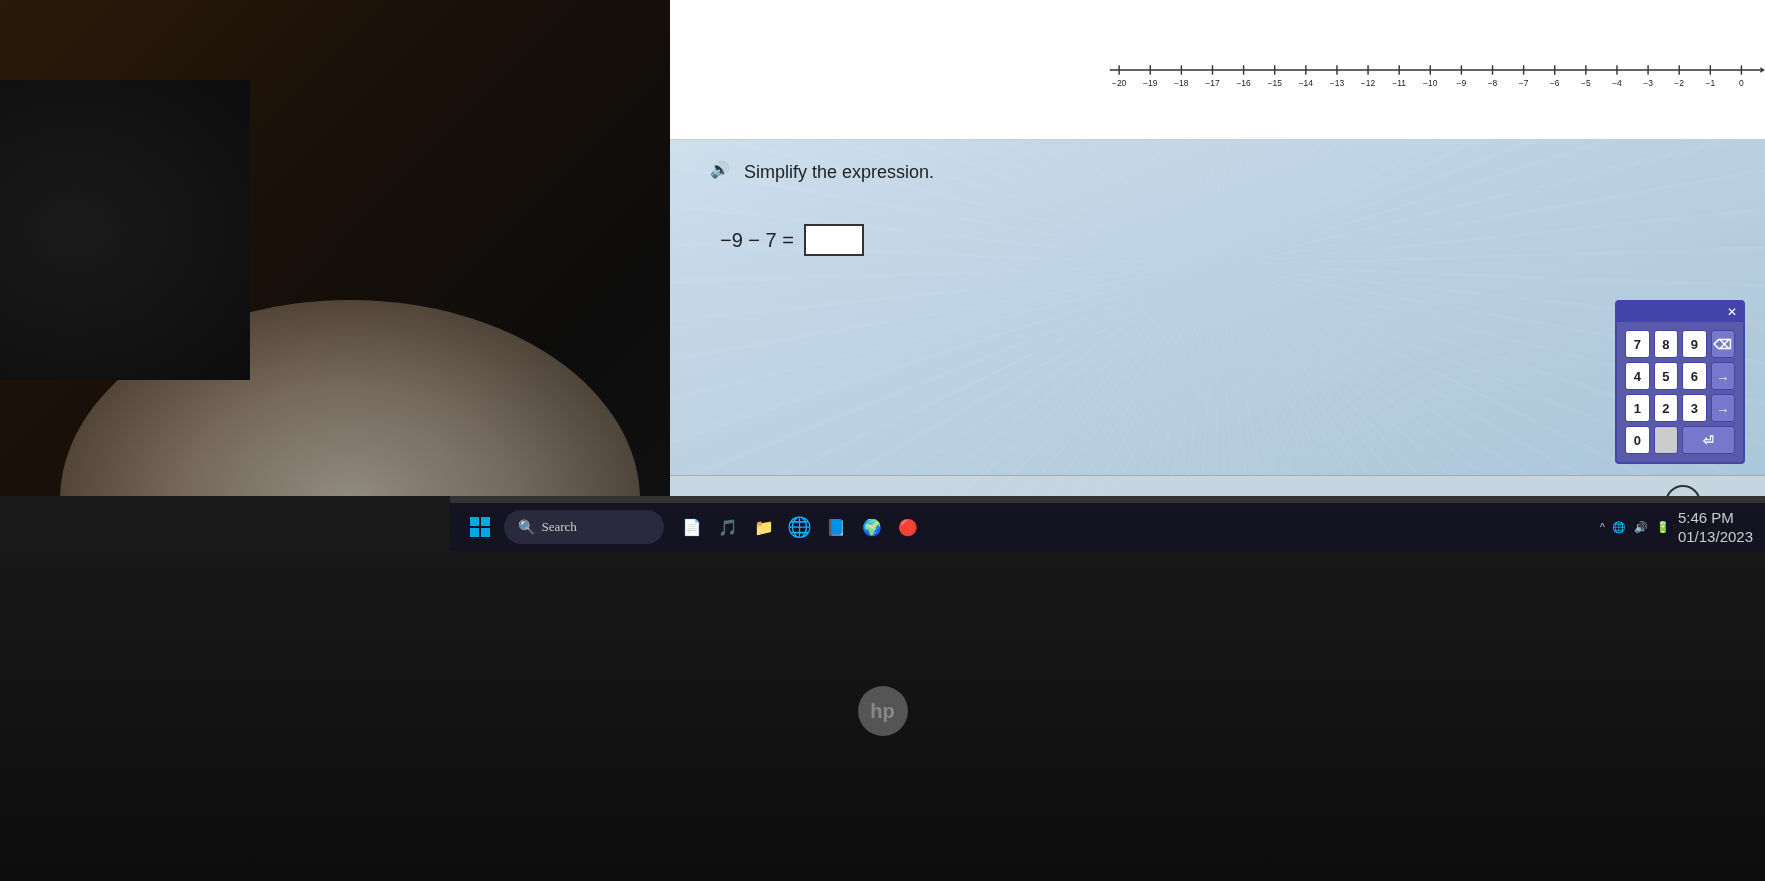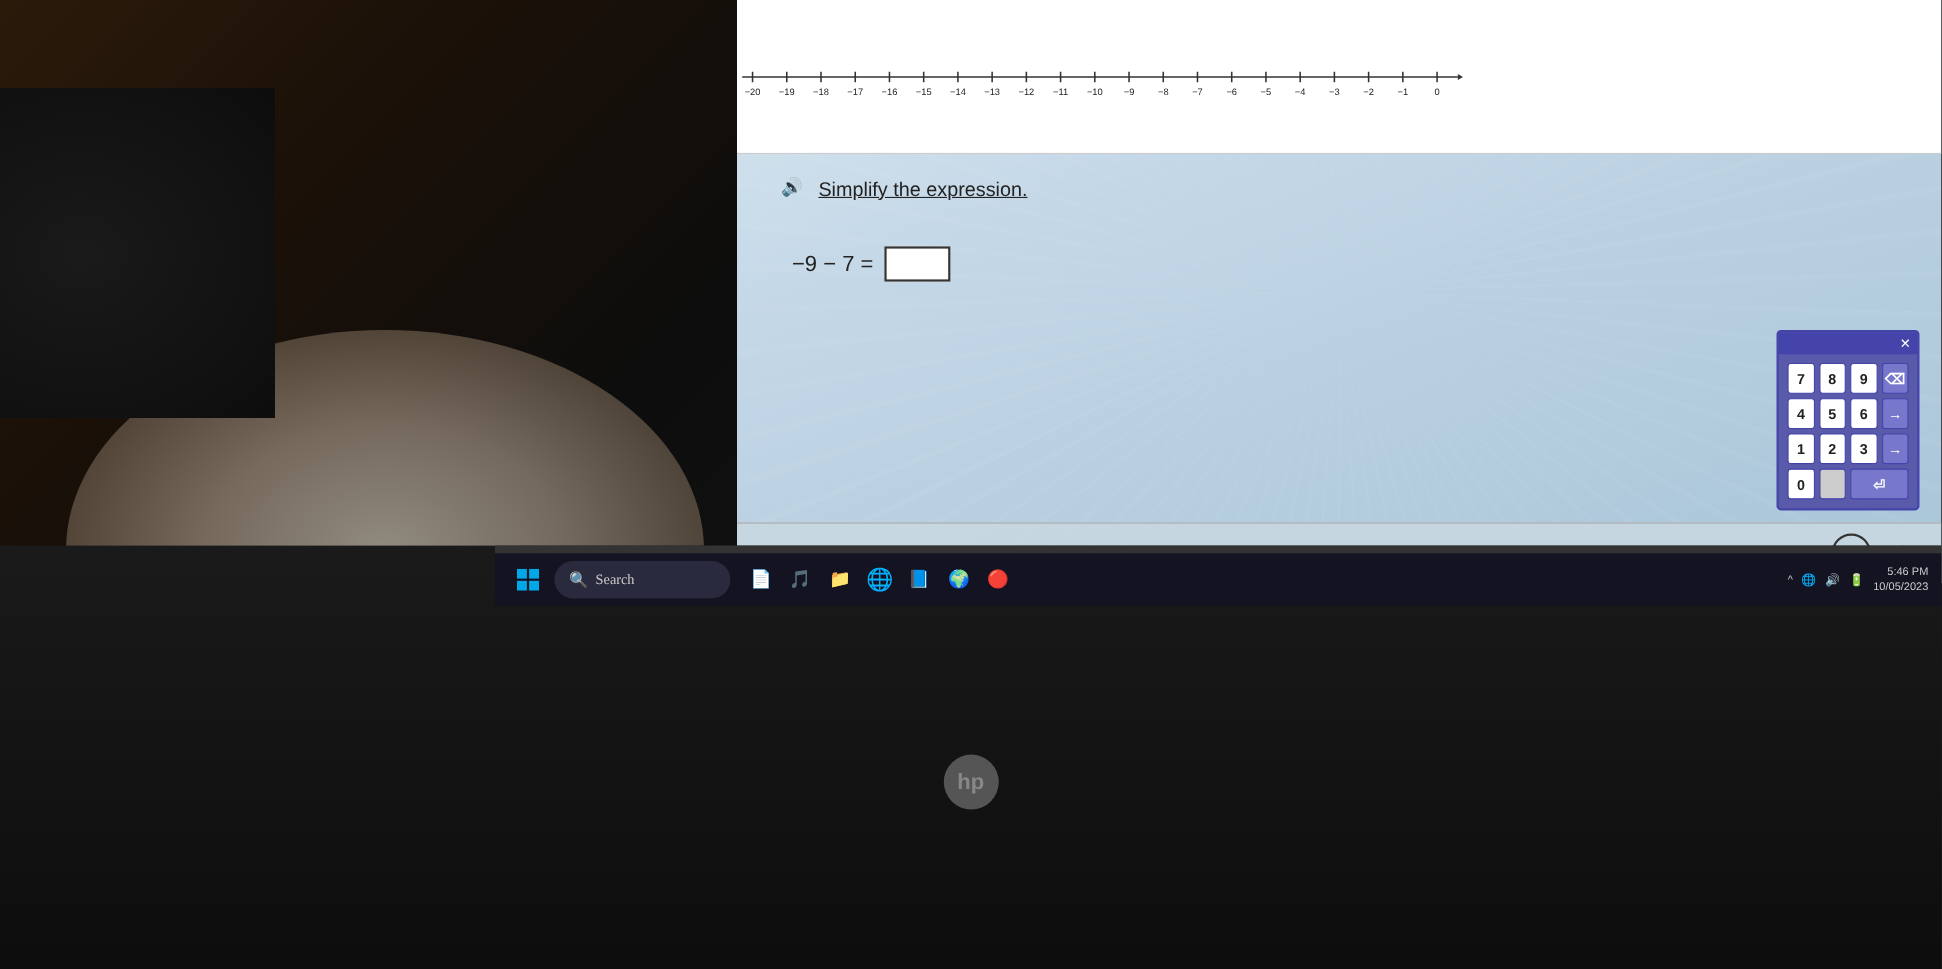--- a/index.html
+++ b/index.html
@@ -76,21 +76,21 @@
     .number-line-container {
       position: absolute;
       top: 0;
       left: 0;
       right: 0;
       height: 140px;
       background: white;
       border-bottom: 1px solid #ccc;
       display: flex;
       align-items: center;
-      justify-content: flex-start;
+      justify-content: flex-end;
     }
 
     .number-line-svg {
       width: 660px;
       height: 50px;
     }
 
     
     .question-area {
       position: absolute;
@@ -110,21 +110,20 @@
     .speaker-icon {
       width: 24px;
       height: 24px;
       color: #333;
     }
 
     .simplify-text {
       font-size: 18px;
       color: #222;
       font-weight: normal;
-      text-decoration: underline;
     }
 
     .equation-row {
       display: flex;
       align-items: center;
       gap: 10px;
       margin-left: 10px;
       margin-top: 40px;
     }
 
@@ -323,23 +322,22 @@
     .sys-tray {
       margin-left: auto;
       display: flex;
       align-items: center;
       gap: 8px;
       color: #ccc;
       font-size: 11px;
     }
 
     .time-display {
-      text-align: right;
       line-height: 1.3;
-      font-size: 10px;
+      font-size: 15px;
       color: #ccc;
     }
 
     
     .bottom-bezel {
       position: absolute;
       bottom: 0;
       left: 0;
       width: 1765px;
       height: 385px;
@@ -566,16 +564,16 @@
     <div class="taskbar-icon">🔴</div>
   </div>
 
   <div class="sys-tray">
     <span style="font-size:10px;">^</span>
     <span>🌐</span>
     <span>🔊</span>
     <span>🔋</span>
     <div class="time-display">
       <div>5:46 PM</div>
-      <div>10/05/2023</div>
+      <div>01/13/2023</div>
     </div>
   </div>
 </div>
 
 </body></html>

